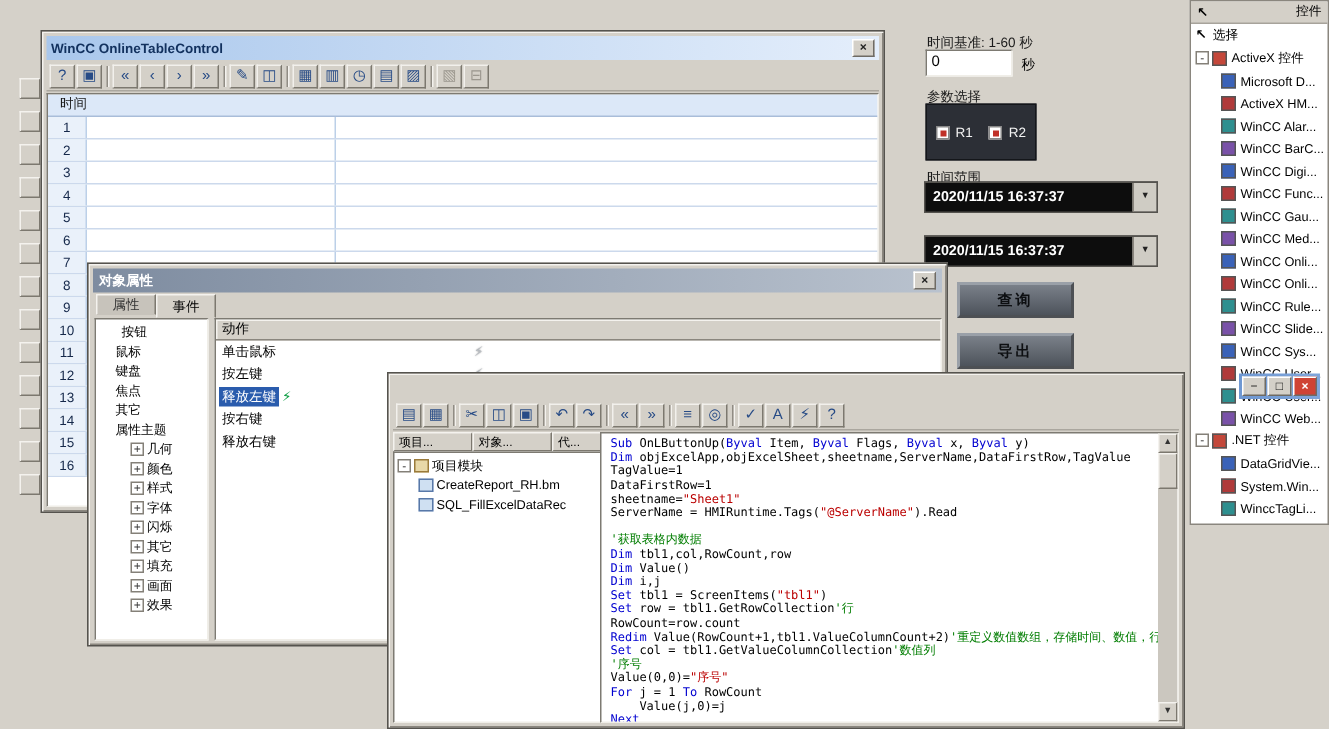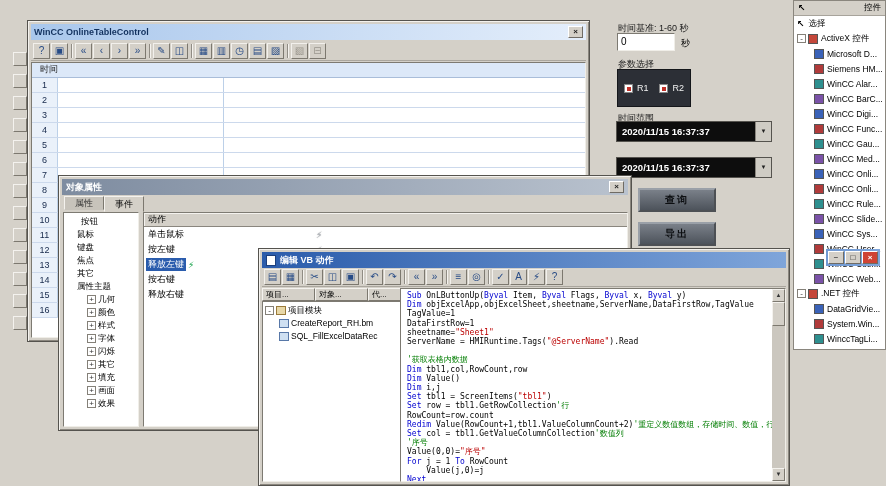--- a/index.html
+++ b/index.html
@@ -364,24 +364,20 @@
             <div class="evrow">
               <span class="evlab">释放右键</span>
               <span class="bolt gray">⚡</span>
             </div>
           </div>
       </div>
     </div>
   </div>
 
   <div id="vb-window" class="win">
-    <div class="vb-title">
-      <span class="vb-icon"></span>
-      <span>编辑 VB 动作</span>
-    </div>
     <div id="vb-toolbar">
         <div class="icnbtn">▤</div>
         <div class="icnbtn">▦</div>
         <div class="tsep"></div>
         <div class="icnbtn">✂</div>
         <div class="icnbtn">◫</div>
         <div class="icnbtn">▣</div>
         <div class="tsep"></div>
         <div class="icnbtn">↶</div>
         <div class="icnbtn">↷</div>
@@ -449,21 +445,21 @@
           <span class="minibox">-</span>
           <span class="cicon red"></span>
           <span>ActiveX 控件</span>
         </div>
         <div class="prow child">
           <span class="cicon v0"></span>
           <span>Microsoft D...</span>
         </div>
         <div class="prow child">
           <span class="cicon v1"></span>
-          <span>Siemens HM...</span>
+          <span>ActiveX HM...</span>
         </div>
         <div class="prow child">
           <span class="cicon v2"></span>
           <span>WinCC Alar...</span>
         </div>
         <div class="prow child">
           <span class="cicon v3"></span>
           <span>WinCC BarC...</span>
         </div>
         <div class="prow child">

